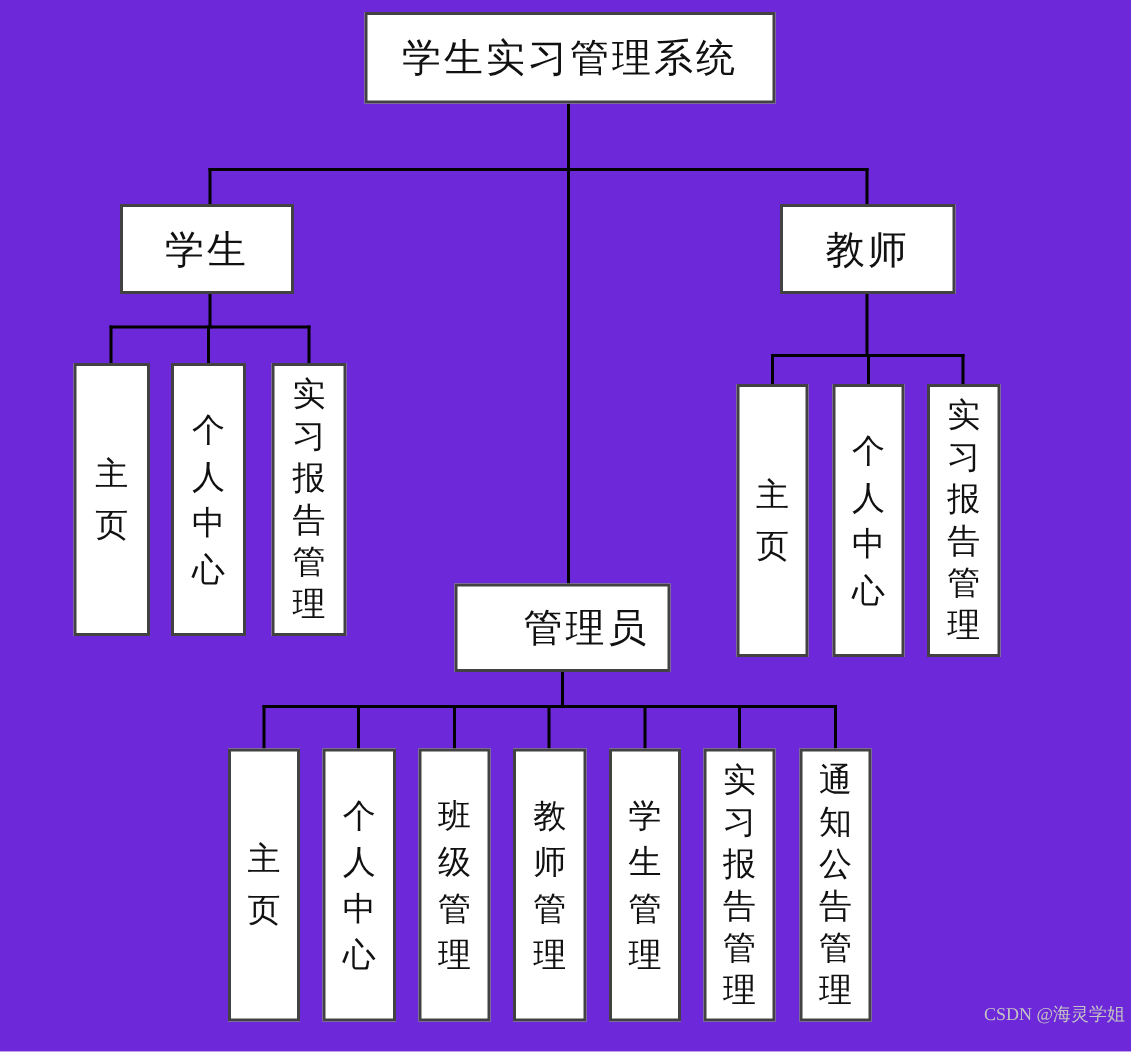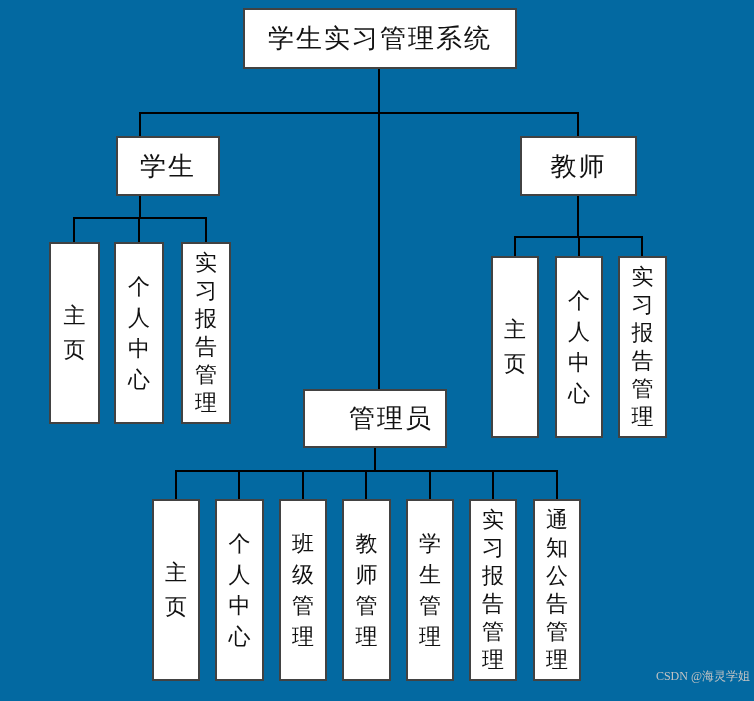--- a/index.html
+++ b/index.html
@@ -4,21 +4,21 @@
 <style>
   html, body {
     margin: 0;
     padding: 0;
     background: #ffffff;
   }
   #canvas {
     position: relative;
     width: 754px;
     height: 701px;
-    background: #0369a1;
+    background: #6d28d9;
     overflow: hidden;
     font-family: "Liberation Serif", "DejaVu Serif", serif;
   }
   
   .line {
     position: absolute;
     background: #000000;
   }
   .line.h { height: 2px; }
   .line.v { width: 2px; }
@@ -100,21 +100,21 @@
   <div class="line v" style="left:175px; top:470px; height:30px;"></div>
   <div class="line v" style="left:238px; top:470px; height:30px;"></div>
   <div class="line v" style="left:302px; top:470px; height:30px;"></div>
   <div class="line v" style="left:365px; top:470px; height:30px;"></div>
   <div class="line v" style="left:429px; top:470px; height:30px;"></div>
   <div class="line v" style="left:492px; top:470px; height:30px;"></div>
   <div class="line v" style="left:556px; top:470px; height:30px;"></div>
 
   <div class="node" style="left:243px; top:8px; width:274px; height:61px;">学生实习管理系统</div>
 
-  <div class="node" style="left:80px; top:136px; width:104px; height:60px;margin-left:36px;">学生</div>
+  <div class="node" style="left:80px; top:136px; width:116px; height:60px;">学生</div>
 
   <div class="node" style="left:520px; top:136px; width:117px; height:60px;">教师</div>
 
   <div class="node" style="left:303px; top:389px; width:144px; height:59px;padding-left:32px;">管理员</div>
 
   <div class="vnode chars-2" style="left:49px; top:242px; width:51px; height:182px;">
       <span class="vchar">主</span>
       <span class="vchar">页</span>
     </div>
   <div class="vnode chars-4" style="left:114px; top:242px; width:50px; height:182px;">

